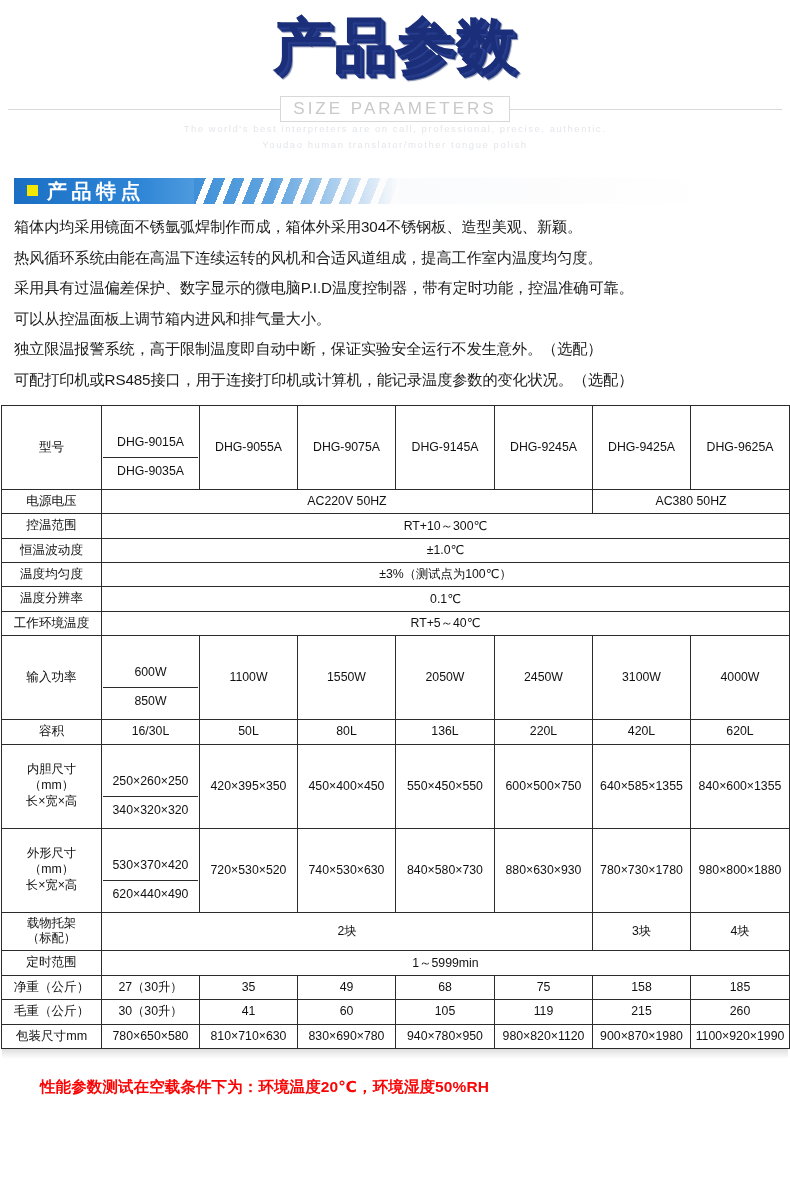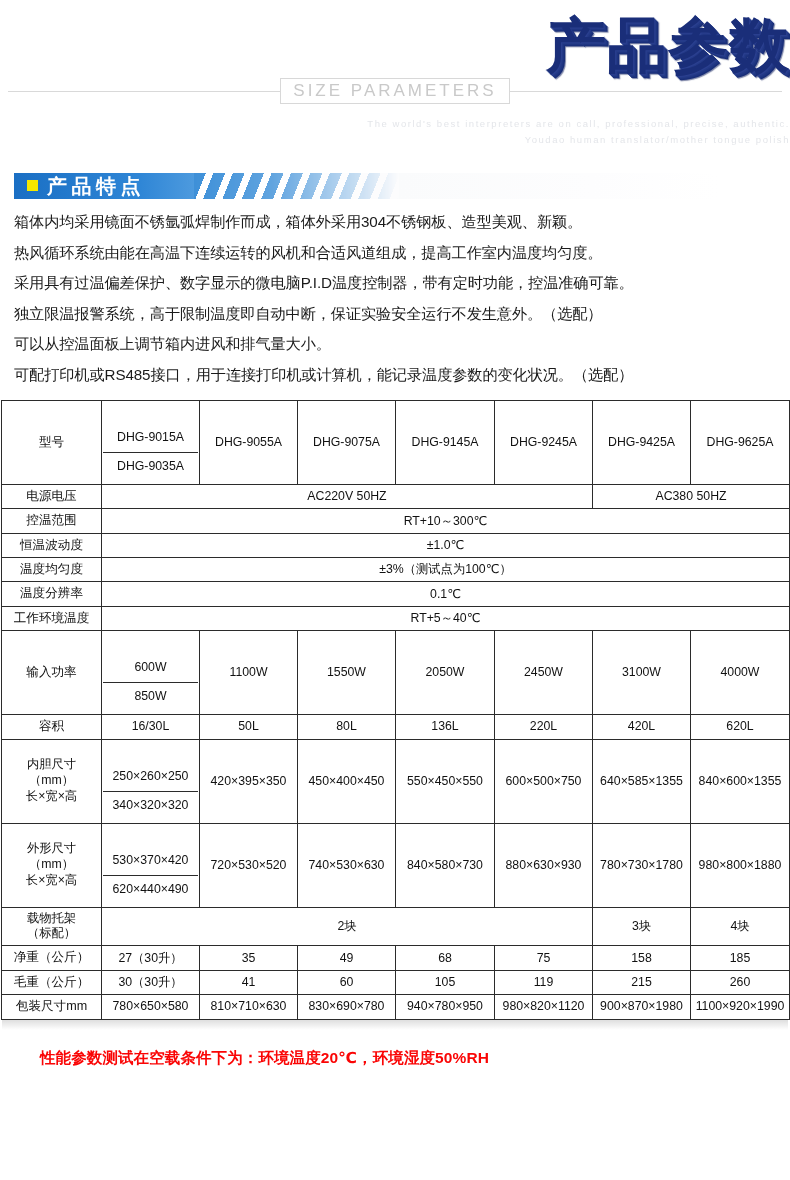--- a/index.html
+++ b/index.html
@@ -11,40 +11,40 @@
   }
   .page {
     position: relative;
     width: 790px;
     min-height: 1180px;
     background: #fff;
     overflow: hidden;
   }
 
   
-  .header { padding-top: 12px; text-align: right; }
+  .header { padding-top: 12px; text-align: center; }
   .main-title {
     font-size: 60px;
     font-weight: 900;
     color: #1a2e79;
     letter-spacing: 1px;
     line-height: 1.12;
     text-shadow:
       1px 1px 0 #2a3f8f,
       2px 2px 0 #243a87,
       3px 3px 0 #1e3480,
       4px 4px 0 #192e78,
       5px 5px 1px rgba(20,35,95,0.55);
     margin: 0;
     white-space: nowrap;
   }
 
   .divider-row {
     position: relative;
-    margin-top: 0;
+    margin-top: 18px;
     height: 24px;
     display: flex;
     align-items: center;
     justify-content: center;
   }
   .divider-row .rule {
     position: absolute;
     left: 8px; right: 8px; top: 50%;
     height: 1px;
     background: #d9d9d9;
@@ -56,21 +56,20 @@
     border: 1px solid #d8d8d8;
     padding: 2px 12px 3px;
     font-size: 17px;
     letter-spacing: 3px;
     color: #c9c9c9;
     line-height: 1.15;
     white-space: nowrap;
   }
 
   .sub-en {
-    margin-top: 13px;
     color: #e4e6ea;
     font-size: 9.5px;
     letter-spacing: 1.55px;
     line-height: 1.62;
     white-space: nowrap;
   }
 
   
   .banner-wrap {
     position: relative;
@@ -210,22 +209,22 @@
     <div class="banner-solid">
       <span class="banner-bullet"></span>
       <span class="banner-label">产品特点</span>
     </div>
   </div>
 
   <div class="features">
     <div class="feature-line">箱体内均采用镜面不锈氩弧焊制作而成，箱体外采用304不锈钢板、造型美观、新颖。</div>
     <div class="feature-line">热风循环系统由能在高温下连续运转的风机和合适风道组成，提高工作室内温度均匀度。</div>
     <div class="feature-line">采用具有过温偏差保护、数字显示的微电脑P.I.D温度控制器，带有定时功能，控温准确可靠。</div>
+    <div class="feature-line">可以从控温面板上调节箱内进风和排气量大小。</div>
     <div class="feature-line">独立限温报警系统，高于限制温度即自动中断，保证实验安全运行不发生意外。（选配）</div>
-    <div class="feature-line">可以从控温面板上调节箱内进风和排气量大小。</div>
     <div class="feature-line">可配打印机或RS485接口，用于连接打印机或计算机，能记录温度参数的变化状况。（选配）</div>
   </div>
 
   <div class="spec-table-wrap">
     <table class="spec">
       <colgroup>
         <col style="width:100px">
         <col style="width:98px">
           <col style="width:98px">
           <col style="width:98px">
@@ -345,20 +344,24 @@
       <tr>
         <td class="rowlabel">
           <div class="lbl-multi">载物托架</div>
           <div class="lbl-multi">（标配）</div>
         </td>
         <td class="cell" colspan="5">2块</td>
         <td class="cell">3块</td>
         <td class="cell">4块</td>
       </tr>
 
+      <tr>
+        <td class="rowlabel">定时范围</td>
+        <td class="cell" colspan="7">1～5999min</td>
+      </tr>
 
       <tr>
         <td class="rowlabel">净重（公斤）</td>
         <td class="cell">27（30升）</td>
         <td class="cell">35</td>
         <td class="cell">49</td>
         <td class="cell">68</td>
         <td class="cell">75</td>
         <td class="cell">158</td>
         <td class="cell">185</td>

